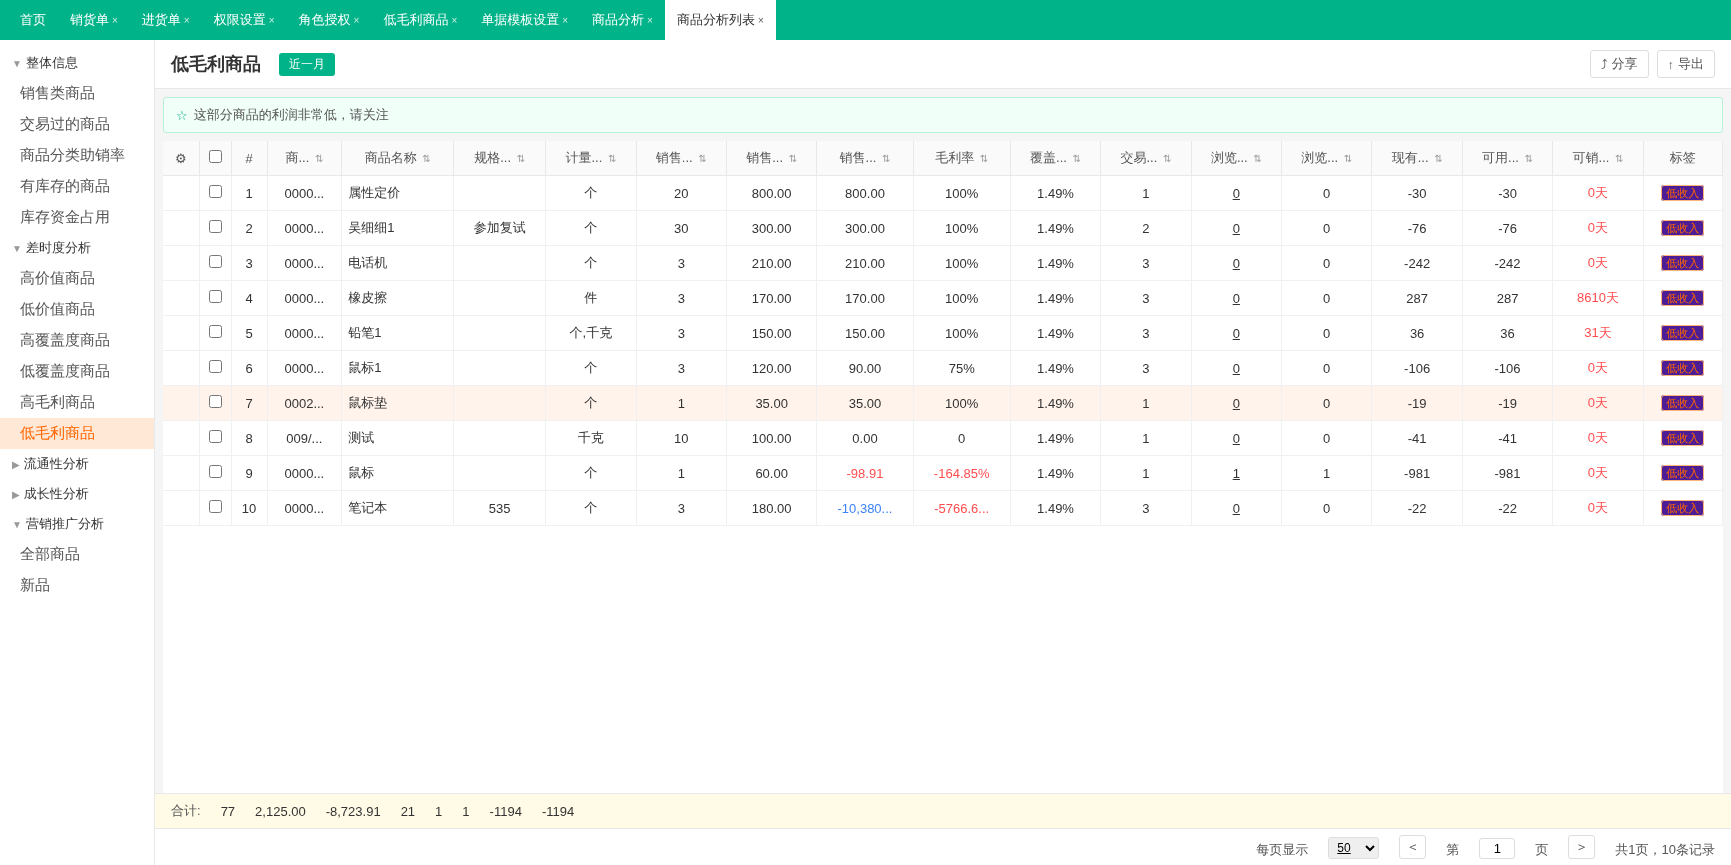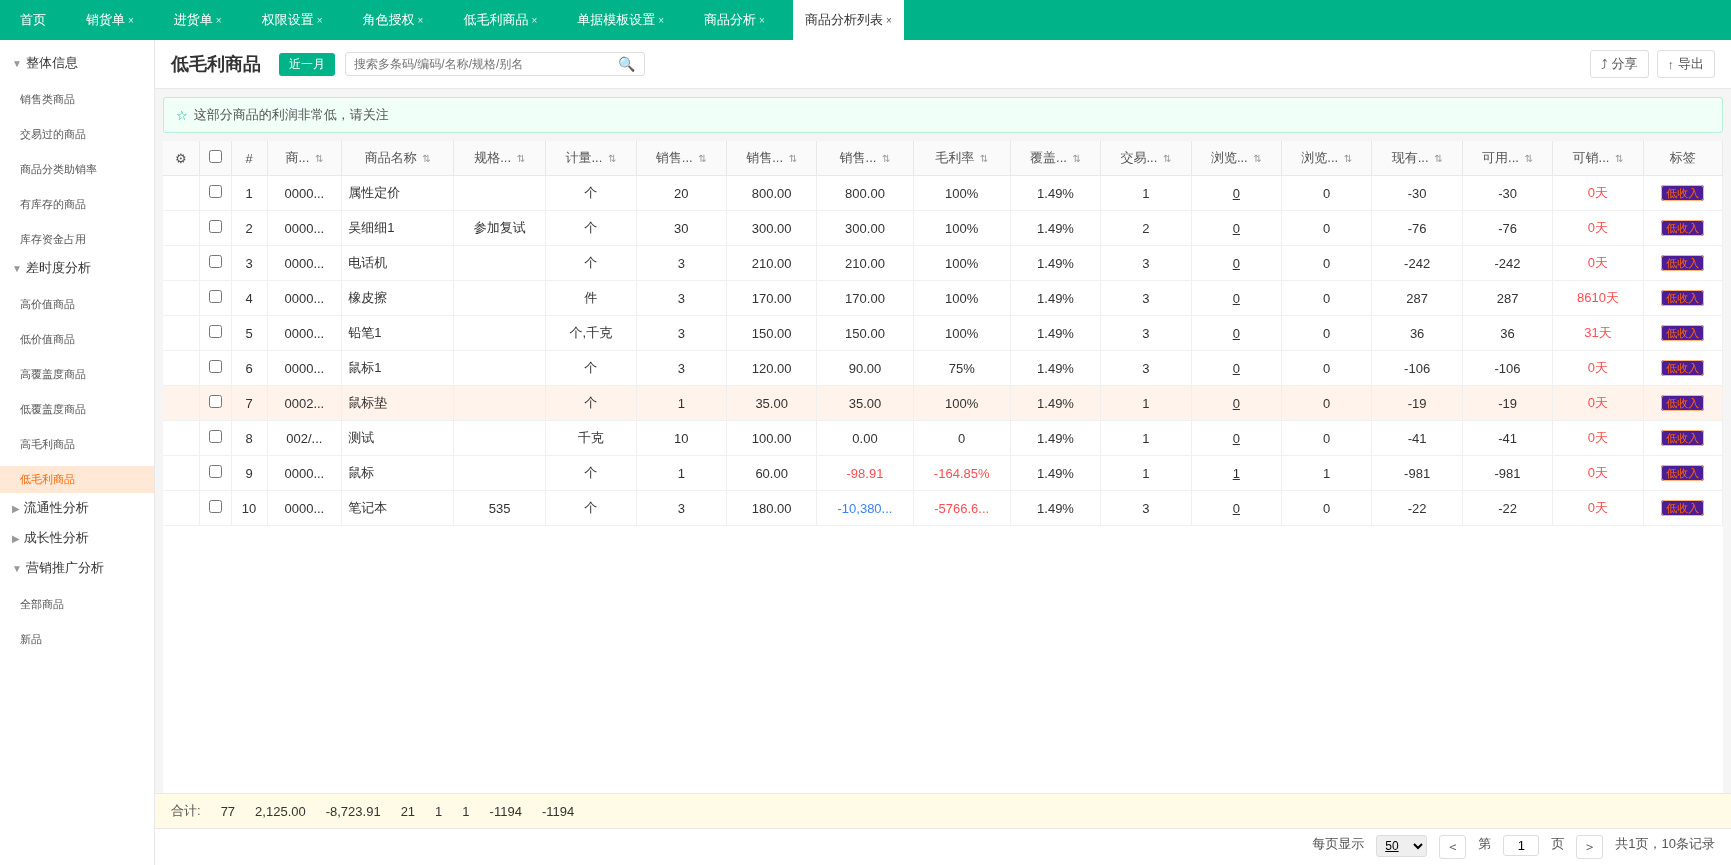--- a/index.html
+++ b/index.html
@@ -5,21 +5,20 @@
     * { box-sizing: border-box; margin: 0; padding: 0; font-family: 'Microsoft YaHei', Arial, sans-serif; font-size: 13px; }
     body { background: #f5f5f5; overflow: hidden; width: 1731px; height: 865px; }
 
     
     .top-nav {
       background: #00b388;
       height: 40px;
       display: flex;
       padding: 0 8px;
       color: #fff;
-      gap: 16px;
     }
     .top-nav .nav-item {
       padding: 0 12px;
       height: 40px;
       display: flex;
       align-items: center;
       cursor: pointer;
       white-space: nowrap;
       font-size: 13px;
       color: #fff;
@@ -45,23 +44,22 @@
       padding: 6px 12px;
       color: #333;
       font-size: 13px;
       cursor: pointer;
     }
     .sidebar-group-header .arrow { margin-right: 4px; color: #999; font-size: 10px; }
     .sidebar-item {
       padding: 6px 12px 6px 20px;
       color: #555;
       cursor: pointer;
-      font-size: 11px;
+      font-size: 15px;
       white-space: nowrap;
-      margin-top: 8px;
     }
     .sidebar-item.active { background: #ffe8d6; color: #ff6600; }
 
     
     .content-area { flex: 1; display: flex; flex-direction: column; overflow: hidden; background: #f5f5f5; }
 
     
     .page-header {
       background: #fff;
       padding: 10px 16px;
@@ -174,23 +172,23 @@
     }
     .footer-bar .label { color: #555; }
     .footer-bar .value { color: #333; font-weight: 500; }
 
     
     .pagination-bar {
       background: #fff;
       border-top: 1px solid #e8e8e8;
       padding: 6px 16px;
       display: flex;
-      align-items: flex-start;
+      align-items: flex-end;
       justify-content: flex-end;
-      gap: 12px;
+      gap: 20px;
       font-size: 12px;
       color: #555;
     }
     .page-size-select {
       border: 1px solid #ddd;
       border-radius: 3px;
       padding: 2px 4px;
       font-size: 12px;
       text-decoration: underline;
     }
@@ -295,24 +293,20 @@
     </div>
     <div class="sidebar-item">全部商品</div>
     <div class="sidebar-item">新品</div>
   </div>
 
   <div class="content-area">
 
     <div class="page-header">
       <span class="page-title">低毛利商品</span>
       <button class="filter-btn">近一月</button>
-      <div class="search-box">
-        <input type="text" placeholder="搜索多条码/编码/名称/规格/别名" style="">
-        <span class="search-icon">🔍</span>
-      </div>
       <div class="header-actions">
         <button class="action-btn">
           <span>⤴</span>
           <span>分享</span>
         </button>
         <button class="action-btn">
           <span>↑</span>
           <span>导出</span>
         </button>
       </div>
@@ -495,21 +489,21 @@
       <td>0</td>
       <td>-19</td>
       <td>-19</td>
       <td class="orange-days" style="color:#ff4d4f">0天</td>
       <td><span class="tag-orange">低收入</span></td>
     </tr>
             <tr>
       <td></td>
       <td><input type="checkbox" style=""></td>
       <td>8</td>
-      <td>002/...</td>
+      <td>009/...</td>
       <td class="text-left">测试</td>
       <td></td>
       <td>千克</td>
       <td>10</td>
       <td>100.00</td>
       <td style="color:#333">0.00</td>
       <td style="color:#333">0</td>
       <td>1.49%</td>
       <td>1</td>
       <td><span class="underline">0</span></td>

